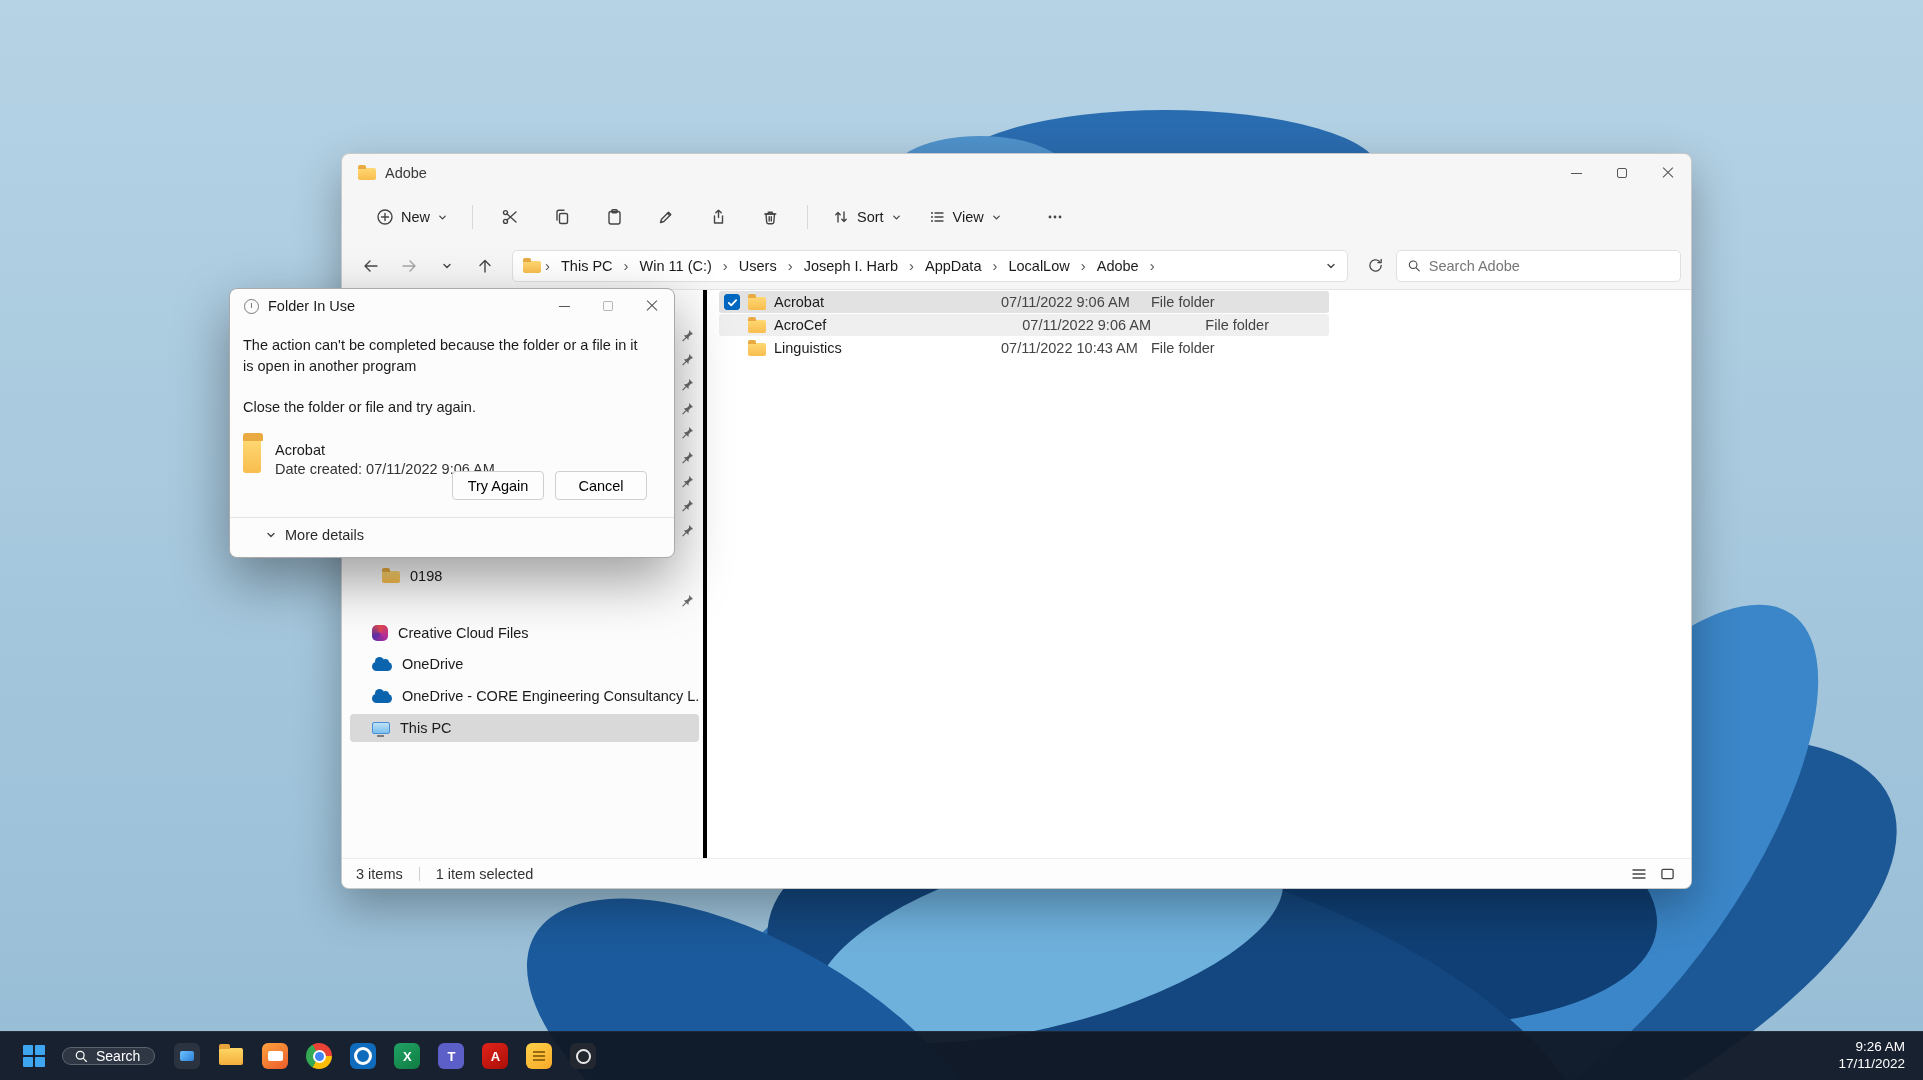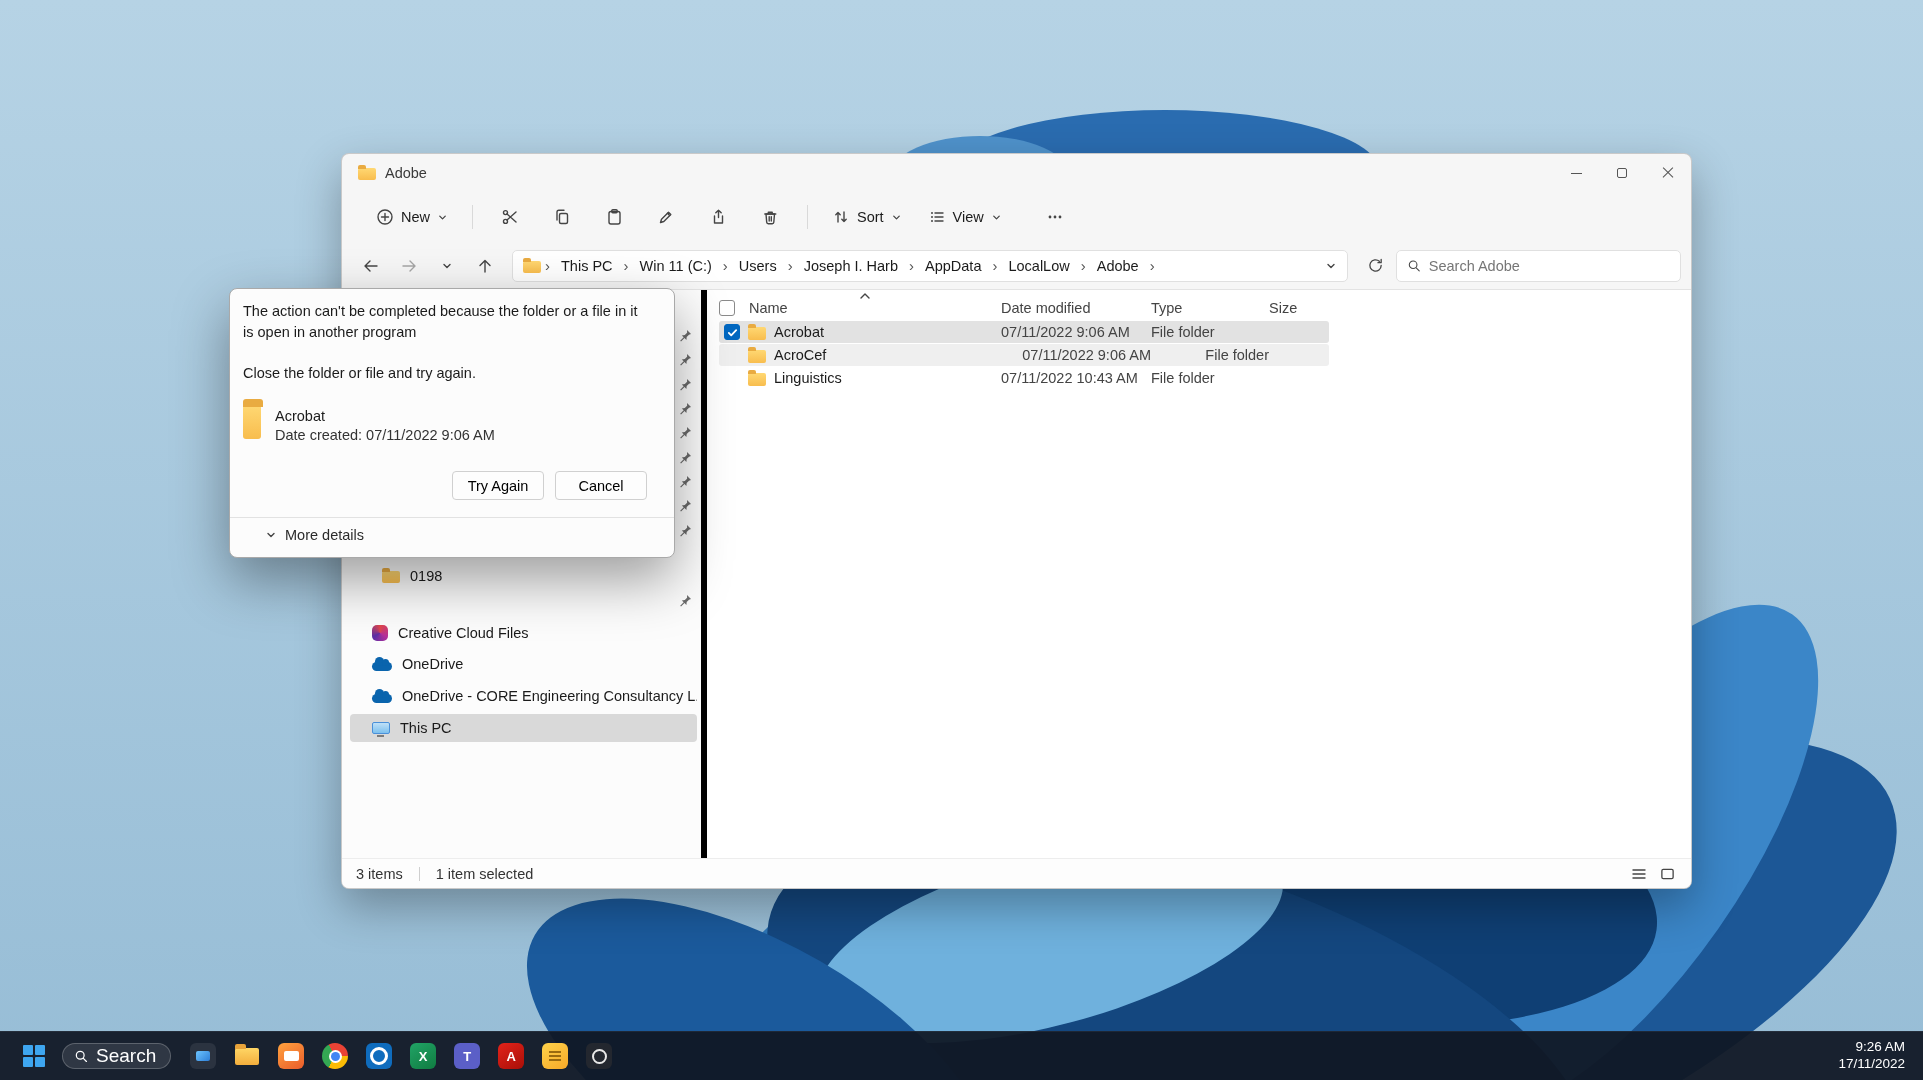--- a/index.html
+++ b/index.html
@@ -36,21 +36,21 @@
   .crumb-box { flex:1 1 auto; height:32px; margin:0 6px; background:#ffffff; border:1px solid #e0e0e0; border-radius:5px; display:flex; align-items:center; padding:0 6px 0 10px; gap:2px; }
   .crumb { padding:3px 7px; border-radius:4px; cursor:pointer; white-space:nowrap; }
   .crumb-sep { color:#555; padding:0 2px; }
   .crumb-sep::after { content:"\203A"; font-size:15px; }
   .crumb-dd { margin-left:auto; border:none; background:none; cursor:pointer; display:flex; align-items:center; padding:4px; }
   .searchbox { flex:0 0 285px; height:32px; background:#fff; border:1px solid #e0e0e0; border-radius:5px; display:flex; align-items:center; gap:8px; padding:0 10px; }
   .searchbox input { border:none; outline:none; width:100%; font:inherit; color:#1b1b1b; background:transparent; }
   .searchbox input::placeholder { color:#767676; }
 
   .content { flex:1 1 auto; display:flex; background:#fff; min-height:0; }
-  .sidebar { position:relative; width:365px; flex:0 0 365px; border-right:6px solid #000000; background:#fcfcfc; }
+  .sidebar { position:relative; width:365px; flex:0 0 365px; border-right:4px solid #000000; background:#fcfcfc; }
   .side-item { position:absolute; left:8px; right:4px; height:28px; display:flex; align-items:center; gap:10px; padding-left:22px; border-radius:4px; cursor:pointer; white-space:nowrap; overflow:hidden; }
   .side-item.sel { background:#d9d9d9; }
   .side-item.indent { padding-left:32px; }
   .pin { position:absolute; right:8px; width:16px; height:16px; }
   .pin svg { display:block; }
   .pin path { fill:#6b6b6b; }
 
   .filelist { position:relative; flex:1 1 auto; padding:0 0 0 12px; }
   .lrow { display:grid; grid-template-columns:282px 150px 118px 60px; align-items:center; }
   .lheader { height:30px; color:#444; position:relative; padding-top:6px; }
@@ -106,22 +106,22 @@
   .clockico { width:15px; height:15px; border:1.4px solid #7a7a7a; border-radius:50%; position:relative; }
   .clockico::after { content:""; position:absolute; left:6px; top:3px; width:1.4px; height:5px; background:#7a7a7a; }
 
   
   .taskbar { position:absolute; left:0; bottom:0; width:1923px; height:49px; z-index:30;
              background:rgba(16,23,36,.94); border-top:1px solid rgba(255,255,255,.06);
              display:flex; align-items:center; padding:0 12px; color:#fff; }
   .tb-slot { width:44px; height:44px; display:flex; align-items:center; justify-content:center; border-radius:6px; cursor:pointer; flex:0 0 44px; }
   .startlogo { display:grid; grid-template-columns:10px 10px; grid-template-rows:10px 10px; gap:2px; }
   .startlogo span { background:#3ea6f0; border-radius:1px; }
-  .tb-search { height:26px; border-radius:15px; background:rgba(255,255,255,.10); border:1px solid rgba(255,255,255,.22);
-               display:flex; align-items:center; gap:8px; padding:0 14px 0 11px; margin:0 10px 0 6px; cursor:pointer; font-size:19px; }
+  .tb-search { height:18px; border-radius:15px; background:rgba(255,255,255,.10); border:1px solid rgba(255,255,255,.22);
+               display:flex; align-items:center; gap:8px; padding:0 14px 0 11px; margin:0 10px 0 6px; cursor:pointer; font-size:14px; }
   .appic { width:26px; height:26px; border-radius:6px; display:flex; align-items:center; justify-content:center; font-weight:bold; font-size:13px; color:#fff; }
   .ai-snip { background:#2b3340; position:relative; } .ai-snip::after{content:"";width:14px;height:10px;border-radius:2px;background:linear-gradient(135deg,#6cc4ff,#2e7fd8);} 
   .tb-folder { position:relative; width:24px; height:17px; background:linear-gradient(#ffd665,#f3ae3d); border-radius:2px; }
   .tb-folder::before { content:""; position:absolute; top:-4px; left:0; width:11px; height:5px; background:#e8a33a; border-radius:2px 2px 0 0; }
   .ai-mail { background:linear-gradient(145deg,#ffa23e,#ea5c2b); position:relative; } .ai-mail::after{content:"";width:15px;height:10px;background:#fff;border-radius:2px;}
   .ai-chrome { border-radius:50%; background:conic-gradient(from -30deg,#ea4335 0 120deg,#fbbc05 0 240deg,#34a853 0 360deg); position:relative; }
   .ai-chrome::before { content:""; position:absolute; width:13px; height:13px; background:#fff; border-radius:50%; }
   .ai-chrome::after { content:""; position:absolute; width:9px; height:9px; background:#4285f4; border-radius:50%; }
   .ai-outlook { background:#0f6cbd; } .ai-outlook::after{content:"";width:12px;height:12px;border:3px solid #fff;border-radius:50%;}
   .ai-excel { background:linear-gradient(145deg,#21a366,#107c41); }
@@ -388,38 +388,20 @@
           <span class="cloud-ic"></span>
           <span>OneDrive - CORE Engineering Consultancy L.L.C</span>
         </div>
         <div class="side-item sel" style="top:424px">
           <span class="pc-ic"></span>
           <span>This PC</span>
         </div>
       </aside>
 
       <div class="filelist">
-        <div class="lrow lheader">
-          <svg class="ic sortcaret" width="12" height="9" viewBox="0 0 12 9">
-              <path d="M2 7l4-4 4 4"></path>
-            </svg>
-          <div class="hcell">
-            <span class="cb"></span>
-            <span>Name</span>
-          </div>
-          <div class="hcell">
-              <span>Date modified</span>
-            </div>
-          <div class="hcell">
-              <span>Type</span>
-            </div>
-          <div class="hcell">
-              <span>Size</span>
-            </div>
-        </div>
 
         <div class="lrow frow sel">
           <div class="ncell">
             <span class="cb checked">
                 <svg width="11" height="11" viewBox="0 0 12 12">
                   <path d="M2 6.5l2.6 2.6L10 3.5"></path>
                 </svg>
               </span>
             <span class="folder-ic"></span>
             <span>Acrobat</span>
@@ -466,20 +448,35 @@
         <span class="vicon">
             <svg class="ic" width="15" height="14" viewBox="0 0 16 14">
               <rect x="2" y="2" width="12" height="10" rx="1.5"></rect>
             </svg>
           </span>
       </span>
     </footer>
   </section>
 
   <section class="dialog">
+    <header class="dlg-titlebar">
+      <span class="clockico"></span>
+      <span>Folder In Use</span>
+      <div class="dlg-controls">
+        <button class="wc">
+            <span class="glyph-min"></span>
+          </button>
+        <button class="wc">
+            <span class="glyph-max" style="border-color:#b6b6b6"></span>
+          </button>
+        <button class="wc">
+            <span class="xline"></span>
+          </button>
+      </div>
+    </header>
     <div class="dlg-body">
       <p class="dlg-msg1">The action can't be completed because the folder or a file in it is open in another program</p>
       <p class="dlg-msg2">Close the folder or file and try again.</p>
       <div class="dlg-folder">
         <span class="folder-ic big"></span>
         <span class="dlg-folder-txt">
           <span>Acrobat</span>
           <span class="dlg-meta">Date created: 07/11/2022 9:06 AM</span>
         </span>
       </div>

